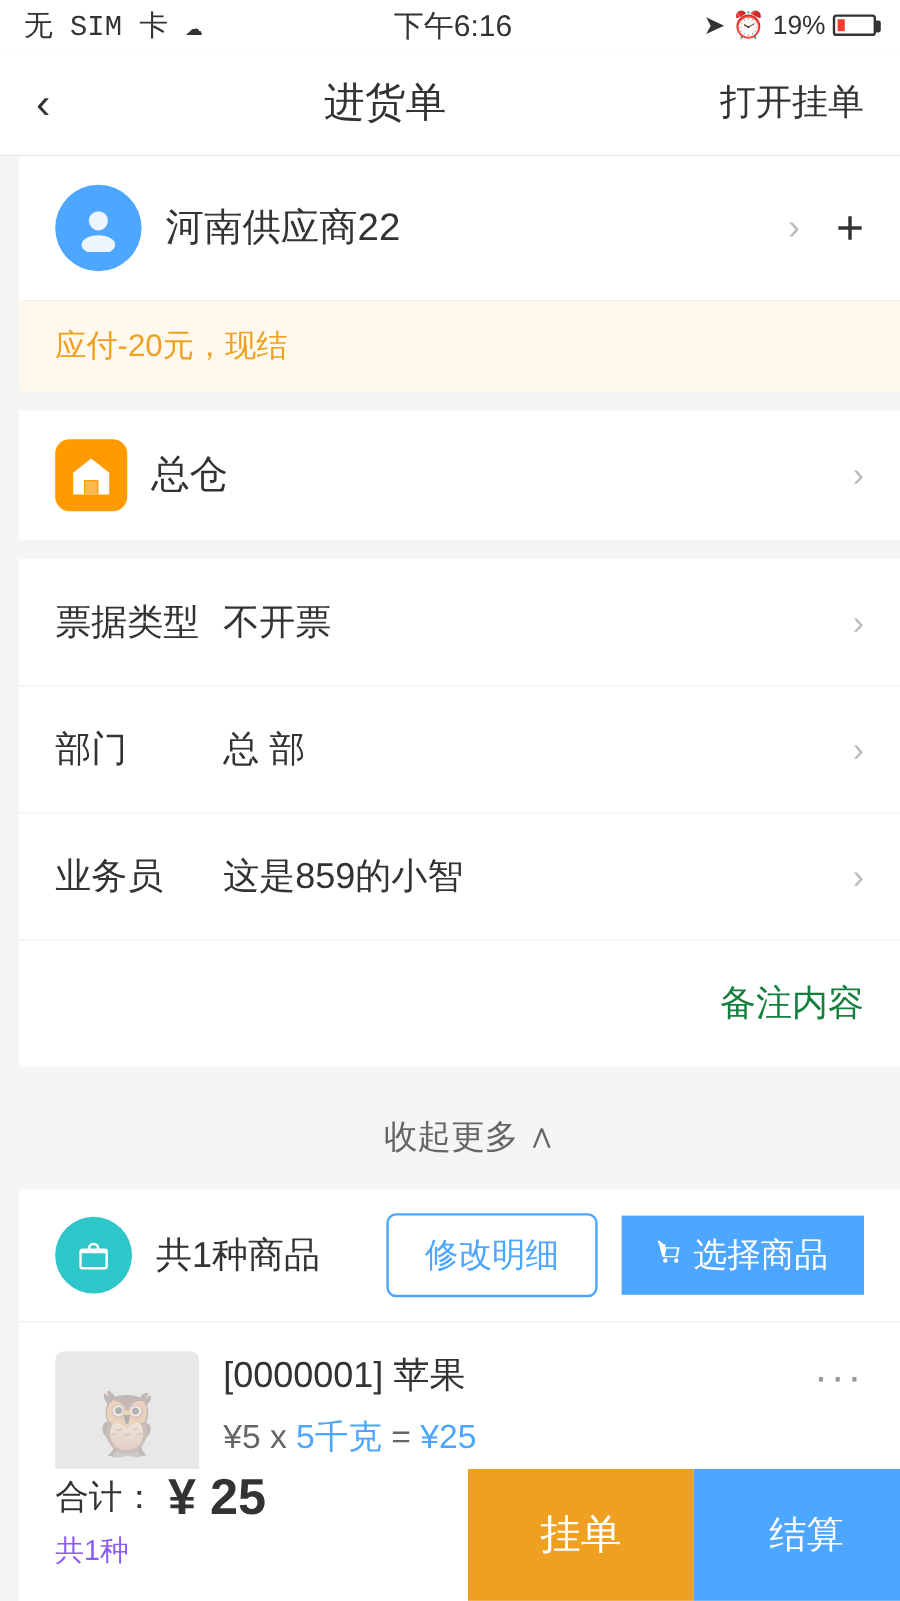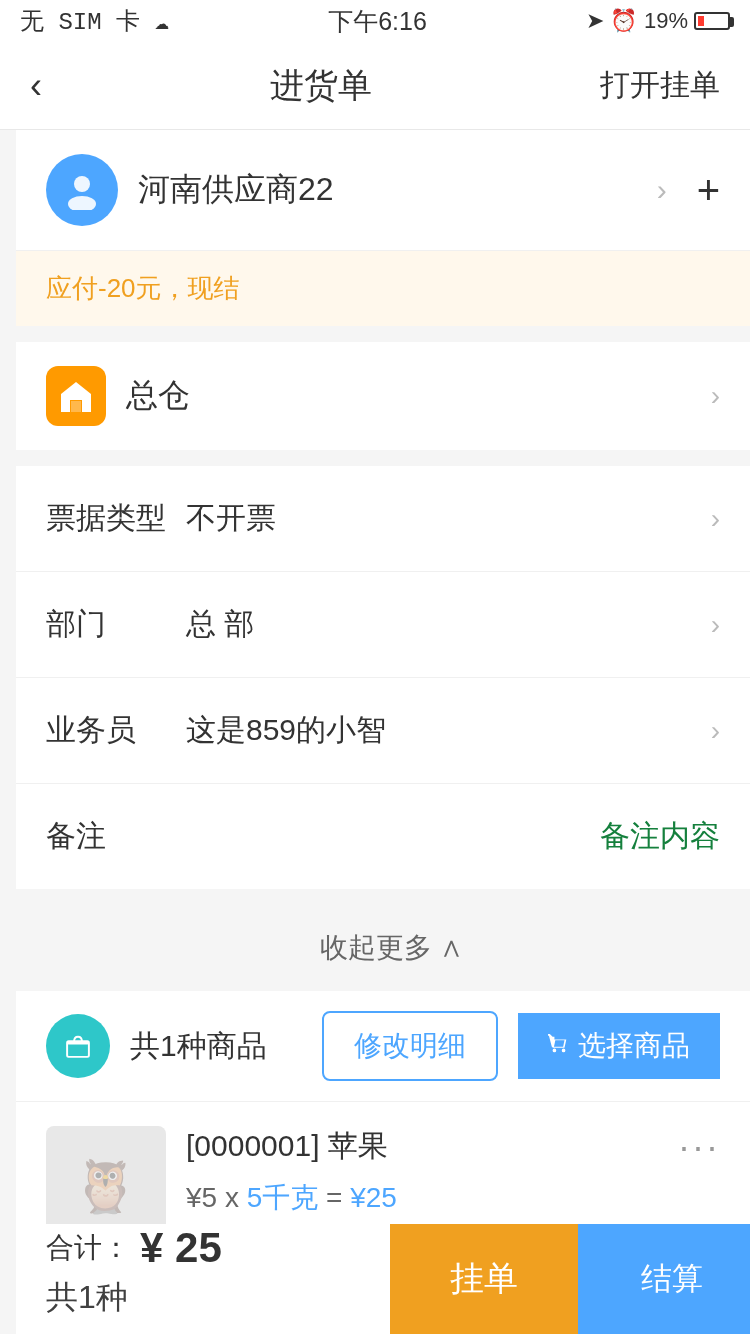--- a/index.html
+++ b/index.html
@@ -273,22 +273,22 @@
       display: flex;
       align-items: center;
       gap: 10px;
     }
     .total-amount {
       font-size: 42px;
       font-weight: bold;
       color: #333;
     }
     .total-count {
-      font-size: 32px;
-      color: #404040;
+      font-size: 24px;
+      color: #8b5cf6;
       margin-top: 4px;
     }
     .btn-suspend {
       width: 188px;
       height: 110px;
       background: #f0a020;
       border: none;
       font-size: 34px;
       color: #fff;
       cursor: pointer;
@@ -377,21 +377,20 @@
       <span class="form-label">部门</span>
       <span class="form-value">总 部</span>
       <span class="row-arrow">›</span>
     </div>
     <div class="form-row">
       <span class="form-label">业务员</span>
       <span class="form-value">这是859的小智</span>
       <span class="row-arrow">›</span>
     </div>
     <div class="form-row">
-      <span class="form-label">备注</span>
       <span class="form-placeholder">备注内容</span>
     </div>
   </div>
 
   <div class="collapse-bar">收起更多 ∧</div>
 
   <div class="card" style="margin-bottom:0;">
     <div class="product-header">
       <div class="product-icon">
         <svg viewBox="0 0 36 36" fill="white" width="28" height="28">

